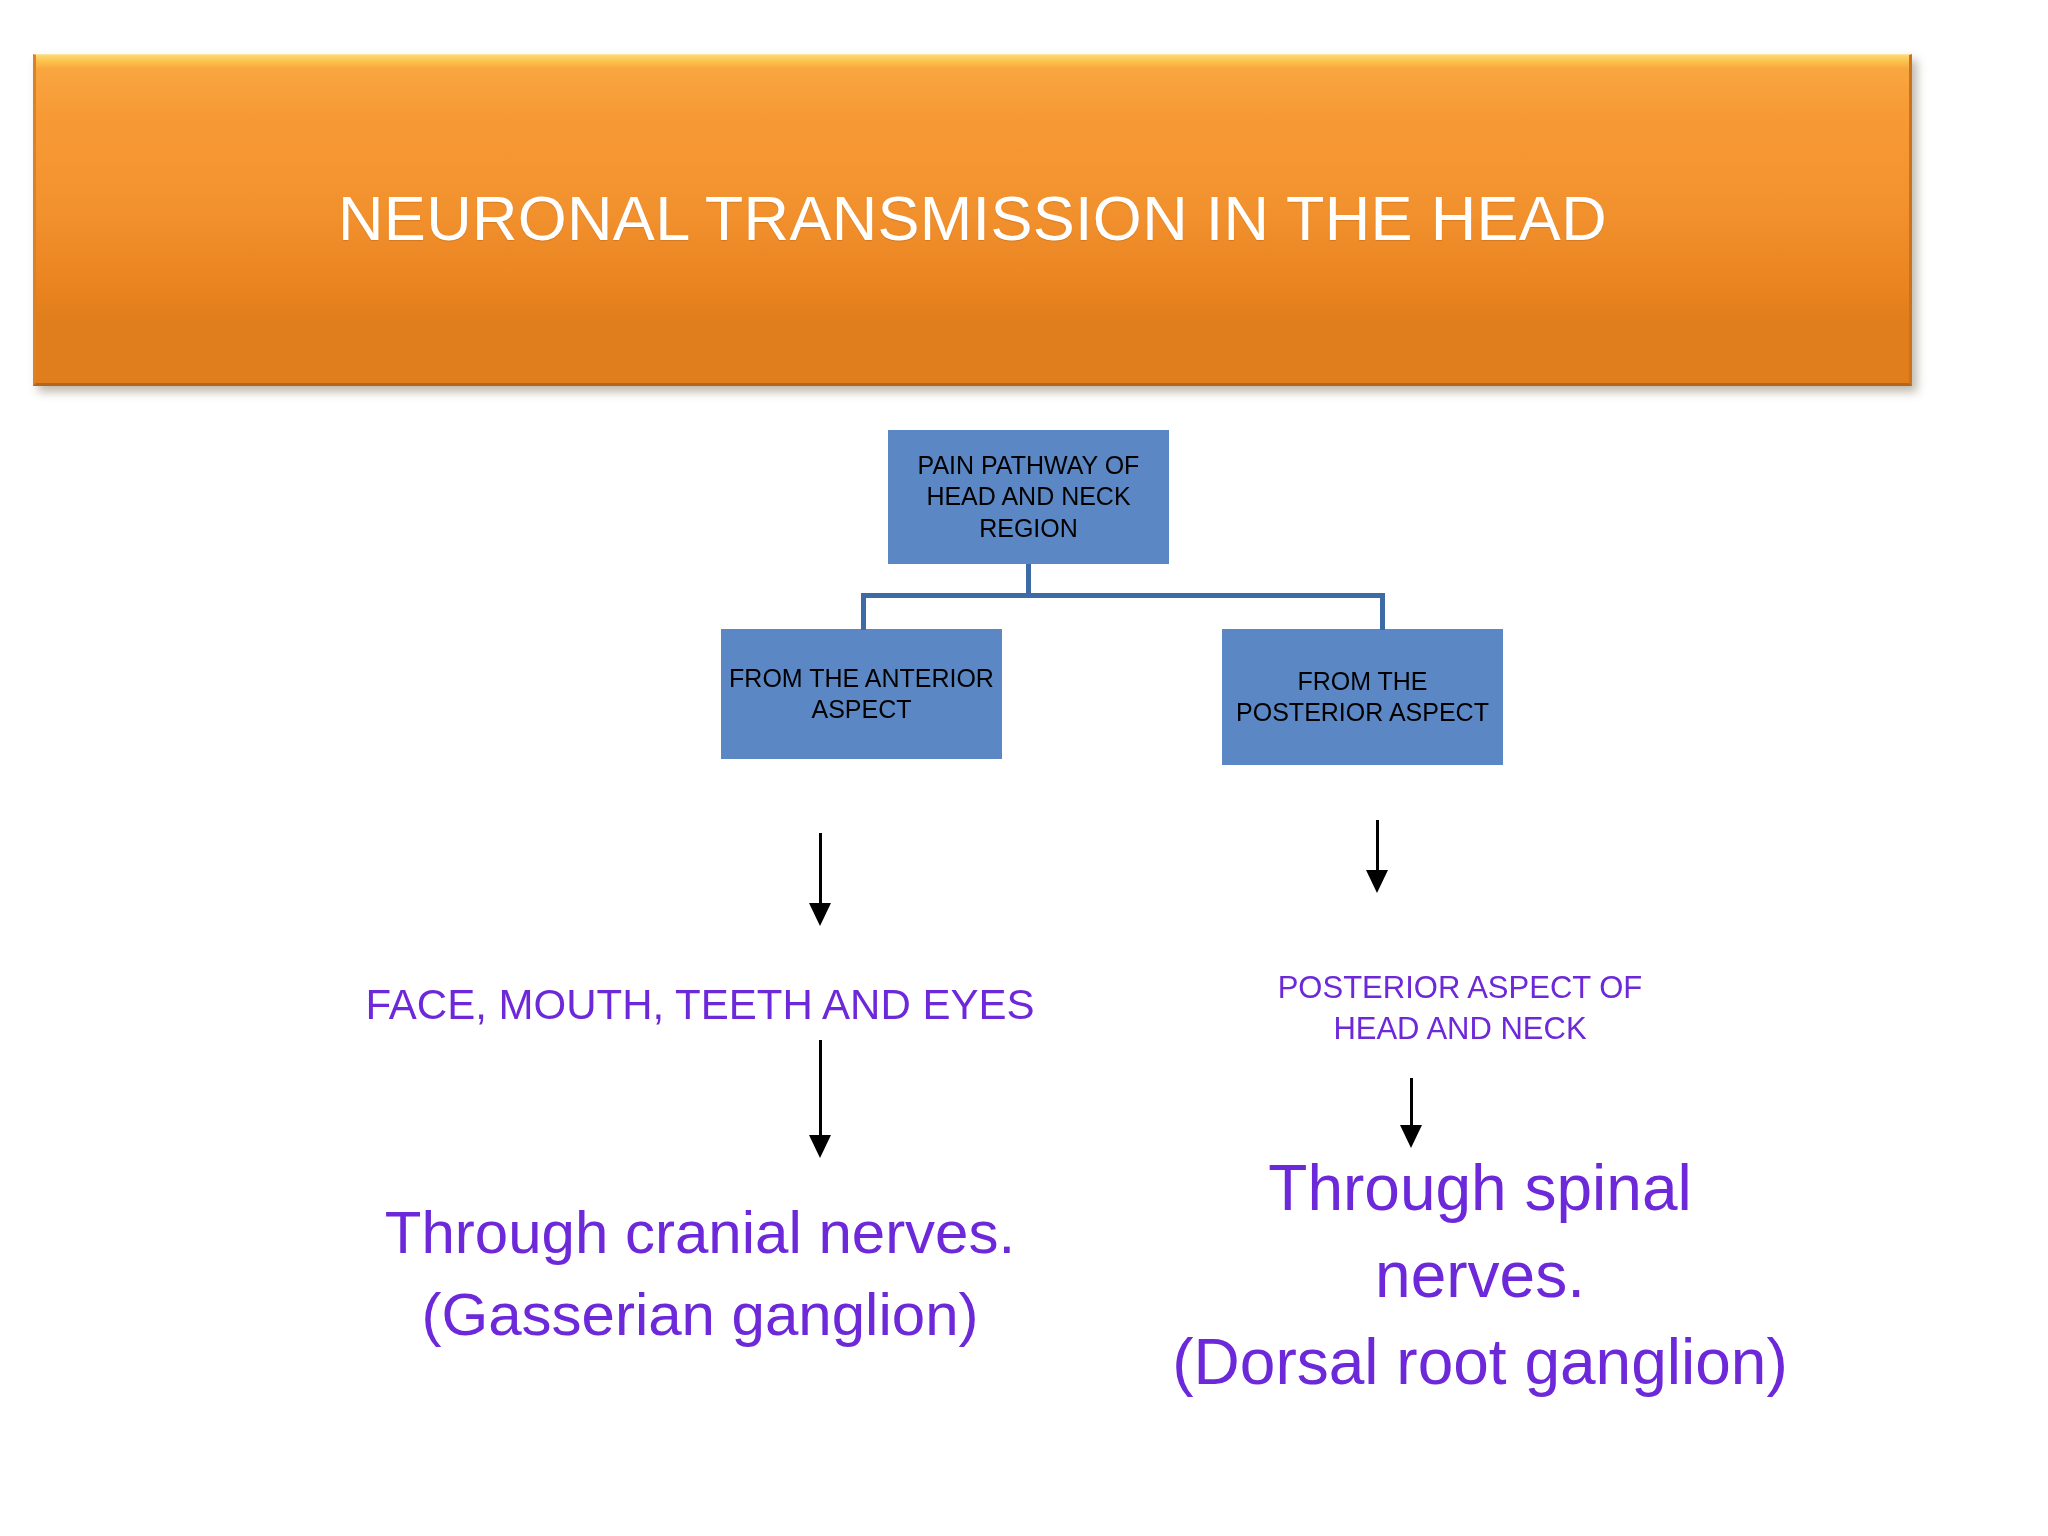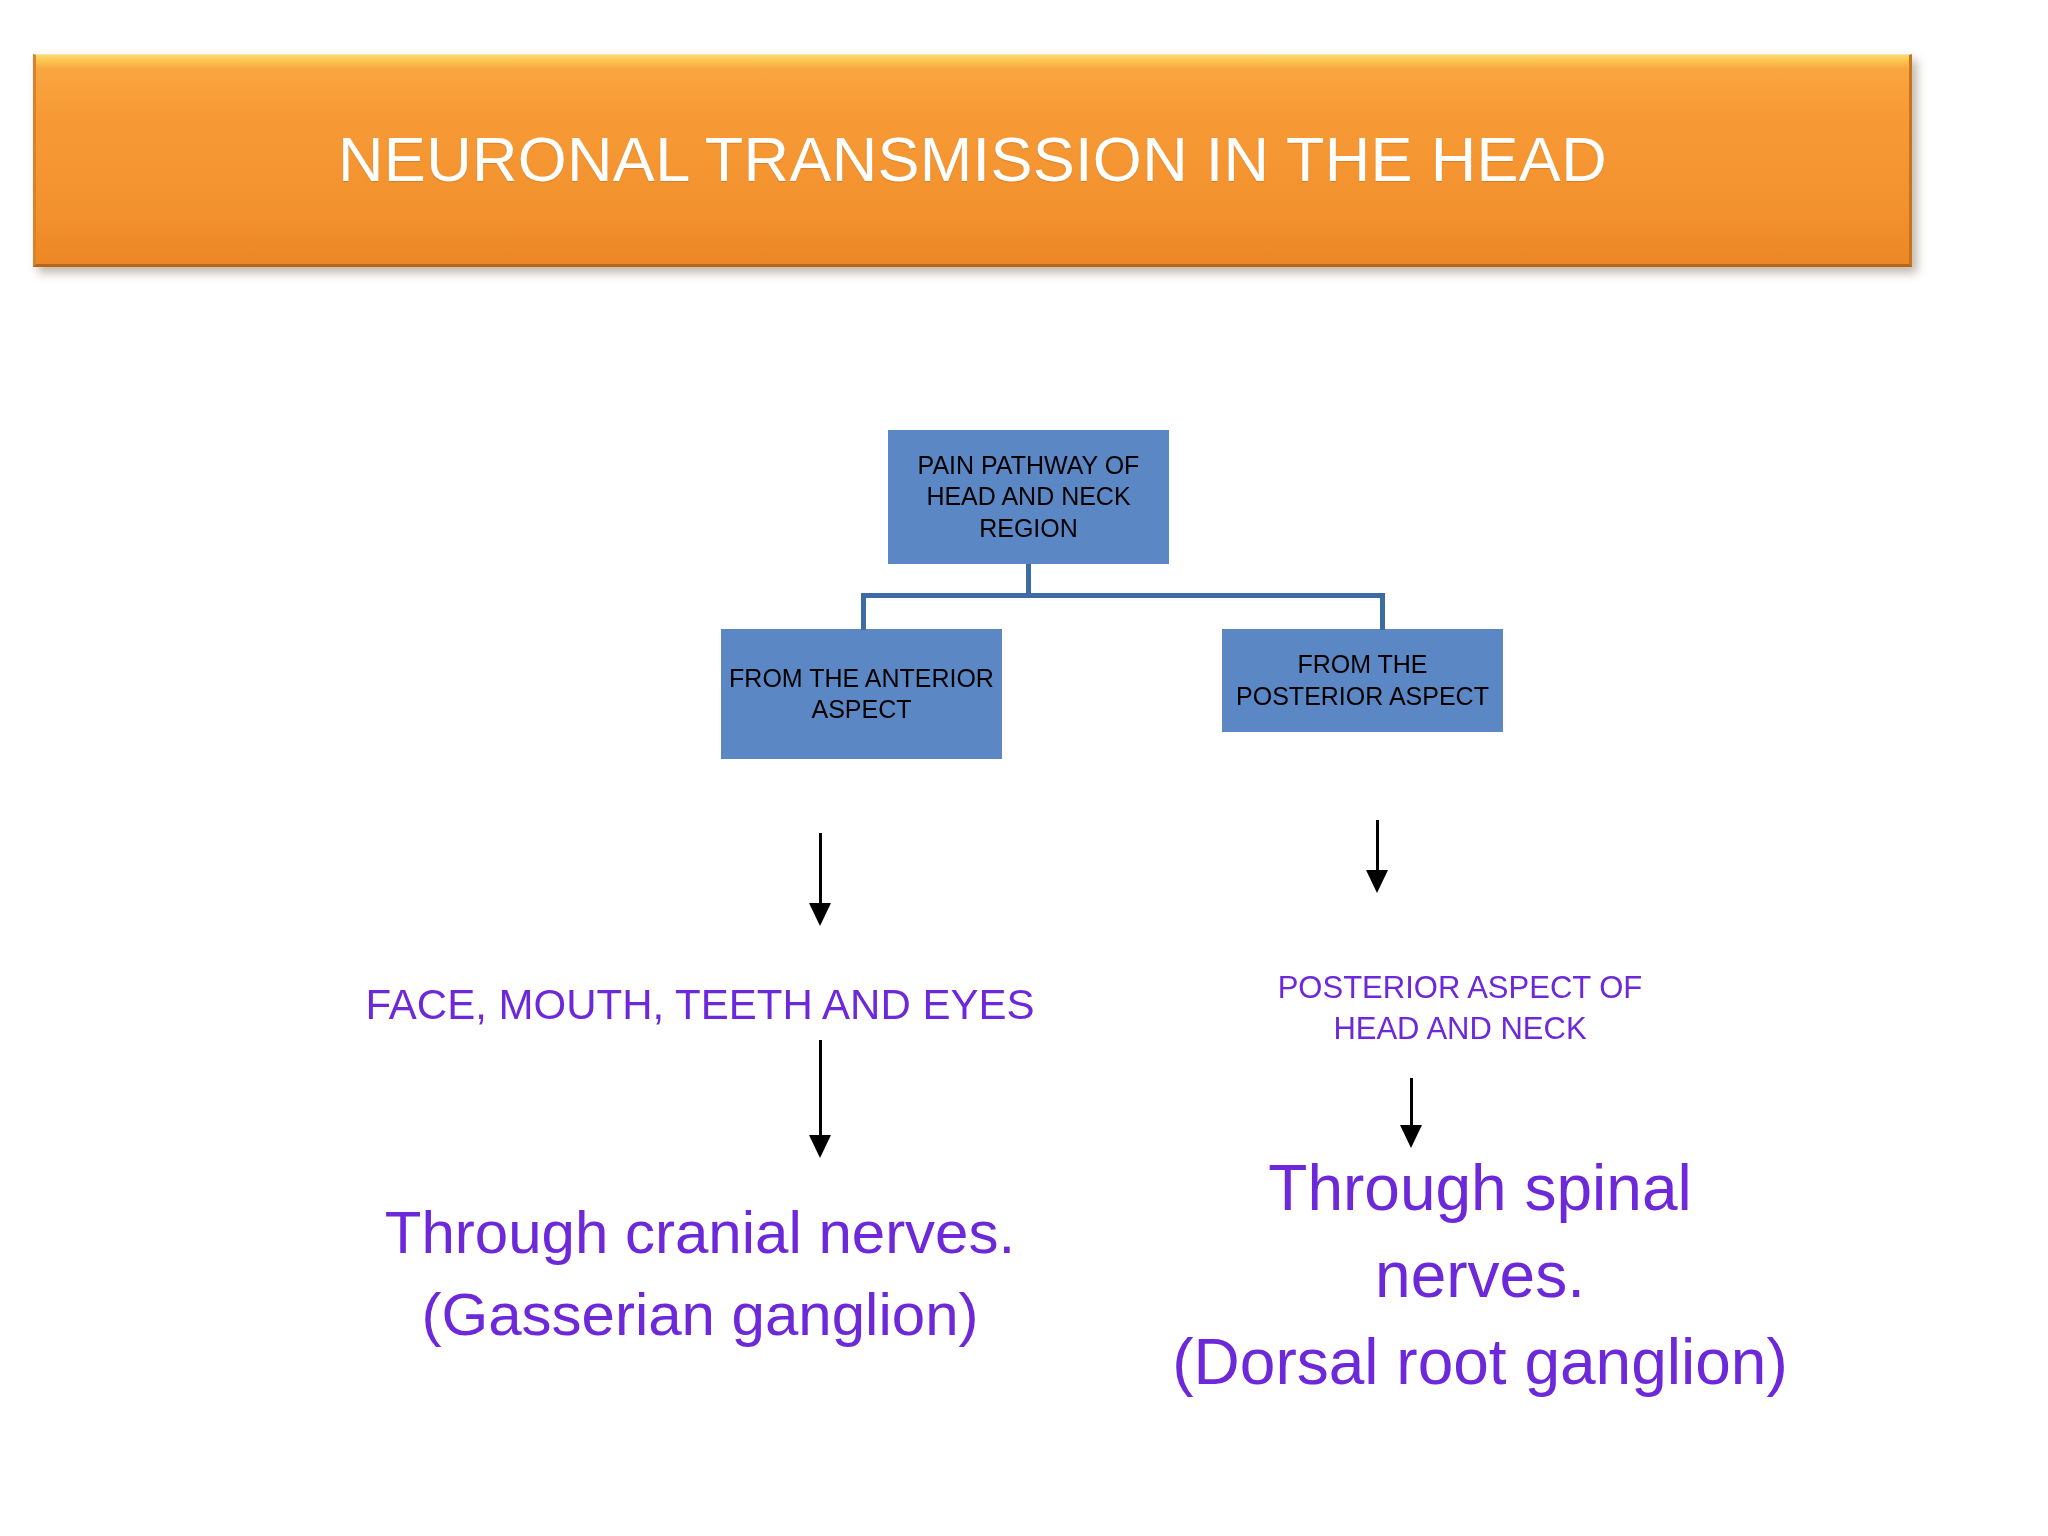--- a/index.html
+++ b/index.html
@@ -15,21 +15,21 @@
     font-family: "Liberation Sans", sans-serif;
     -webkit-font-smoothing: antialiased;
   }
 
   
   .title-banner {
     position: absolute;
     left: 33px;
     top: 54px;
     width: 1879px;
-    height: 213px;
+    height: 332px;
     box-sizing: border-box;
     background:
       linear-gradient(to bottom,
         #fbd97a 0px,
         #fcc44a 6px,
         #f9a640 14px,
         #f79a36 60px,
         #f2922f 150px,
         #ea8420 230px,
         #e07d1c 268px);
@@ -64,21 +64,21 @@
     align-items: center;
     justify-content: center;
     text-align: center;
     color: #000000;
     font-size: 25px;
     line-height: 1.26;
     padding: 10px 6px;
   }
   #node-root   { left: 888px; top: 430px; width: 281px; height: 134px; }
   #node-left   { left: 721px; top: 629px; width: 281px; height: 130px; }
-  #node-right  { left: 1222px; top: 629px; width: 281px; height: 103px; }
+  #node-right  { left: 1222px; top: 629px; width: 281px; height: 136px; }
 
   
   .connector {
     position: absolute;
     background: #3e6aa5;
   }
   #conn-root-down  { left: 1026px; top: 564px; width: 5px;  height: 33px; }
   #conn-horizontal { left: 861px;  top: 593px; width: 524px; height: 5px; }
   #conn-left-down  { left: 861px;  top: 593px; width: 5px;  height: 37px; }
   #conn-right-down { left: 1380px; top: 593px; width: 5px;  height: 37px; }

